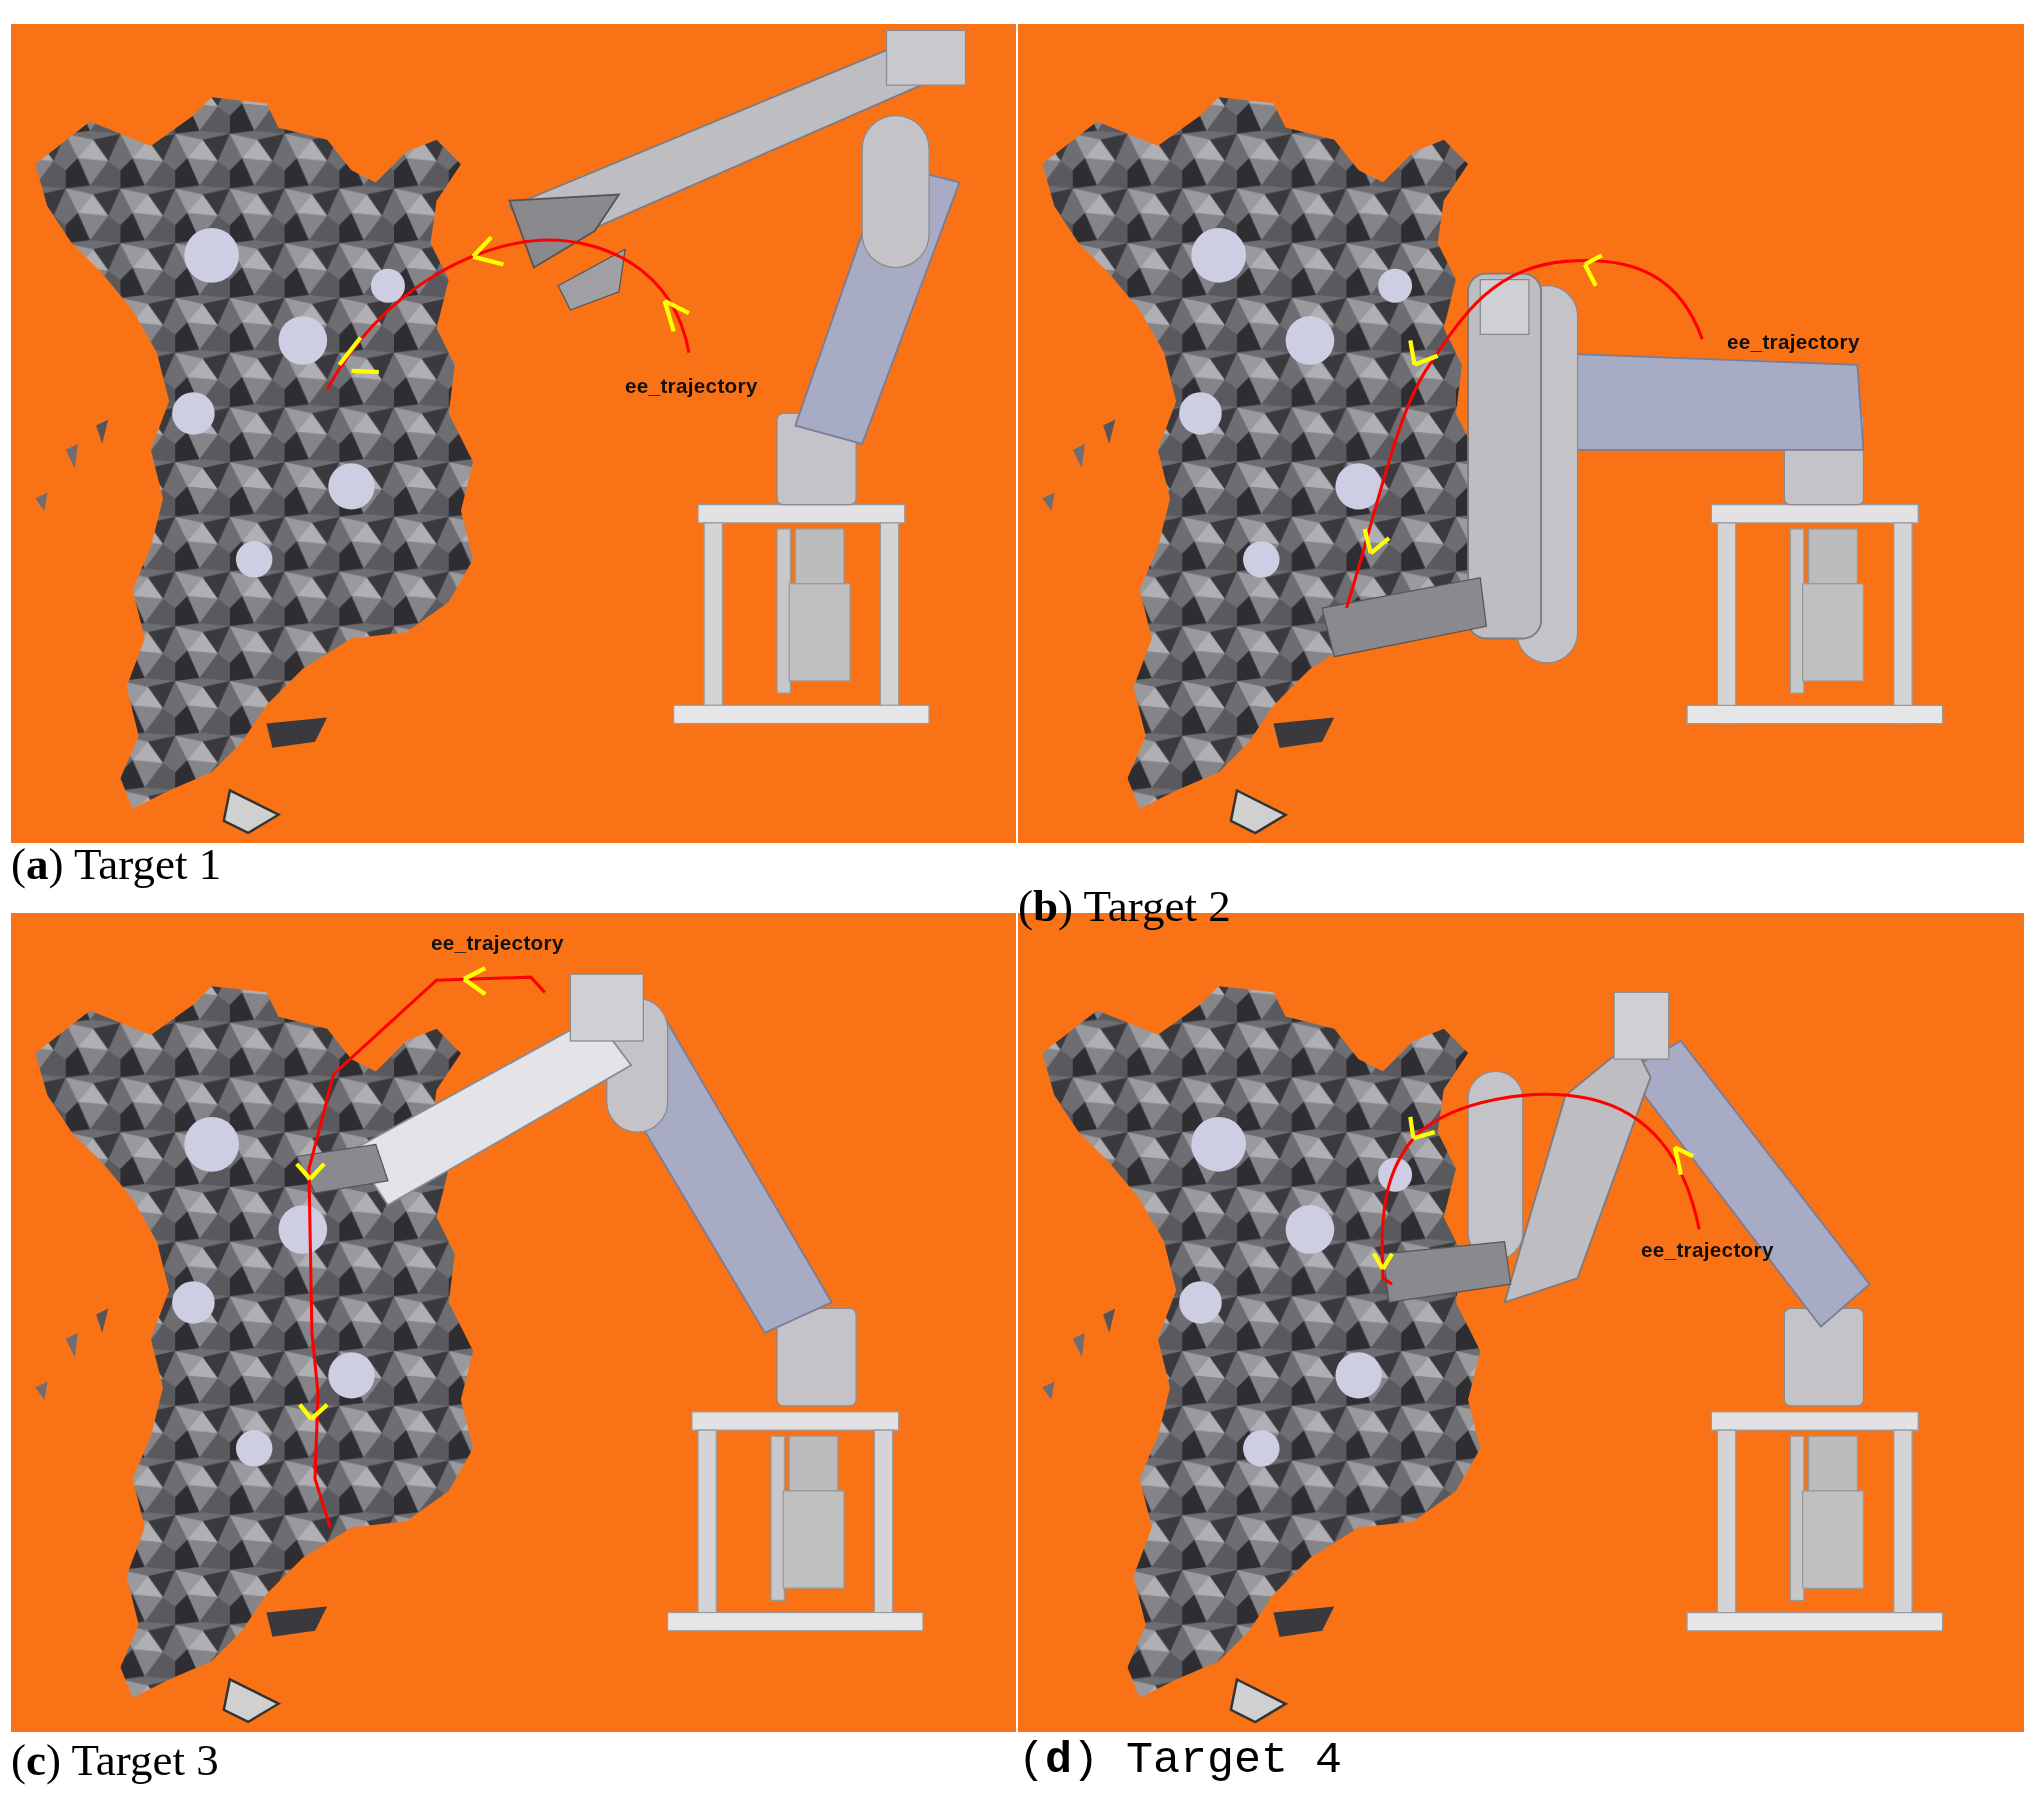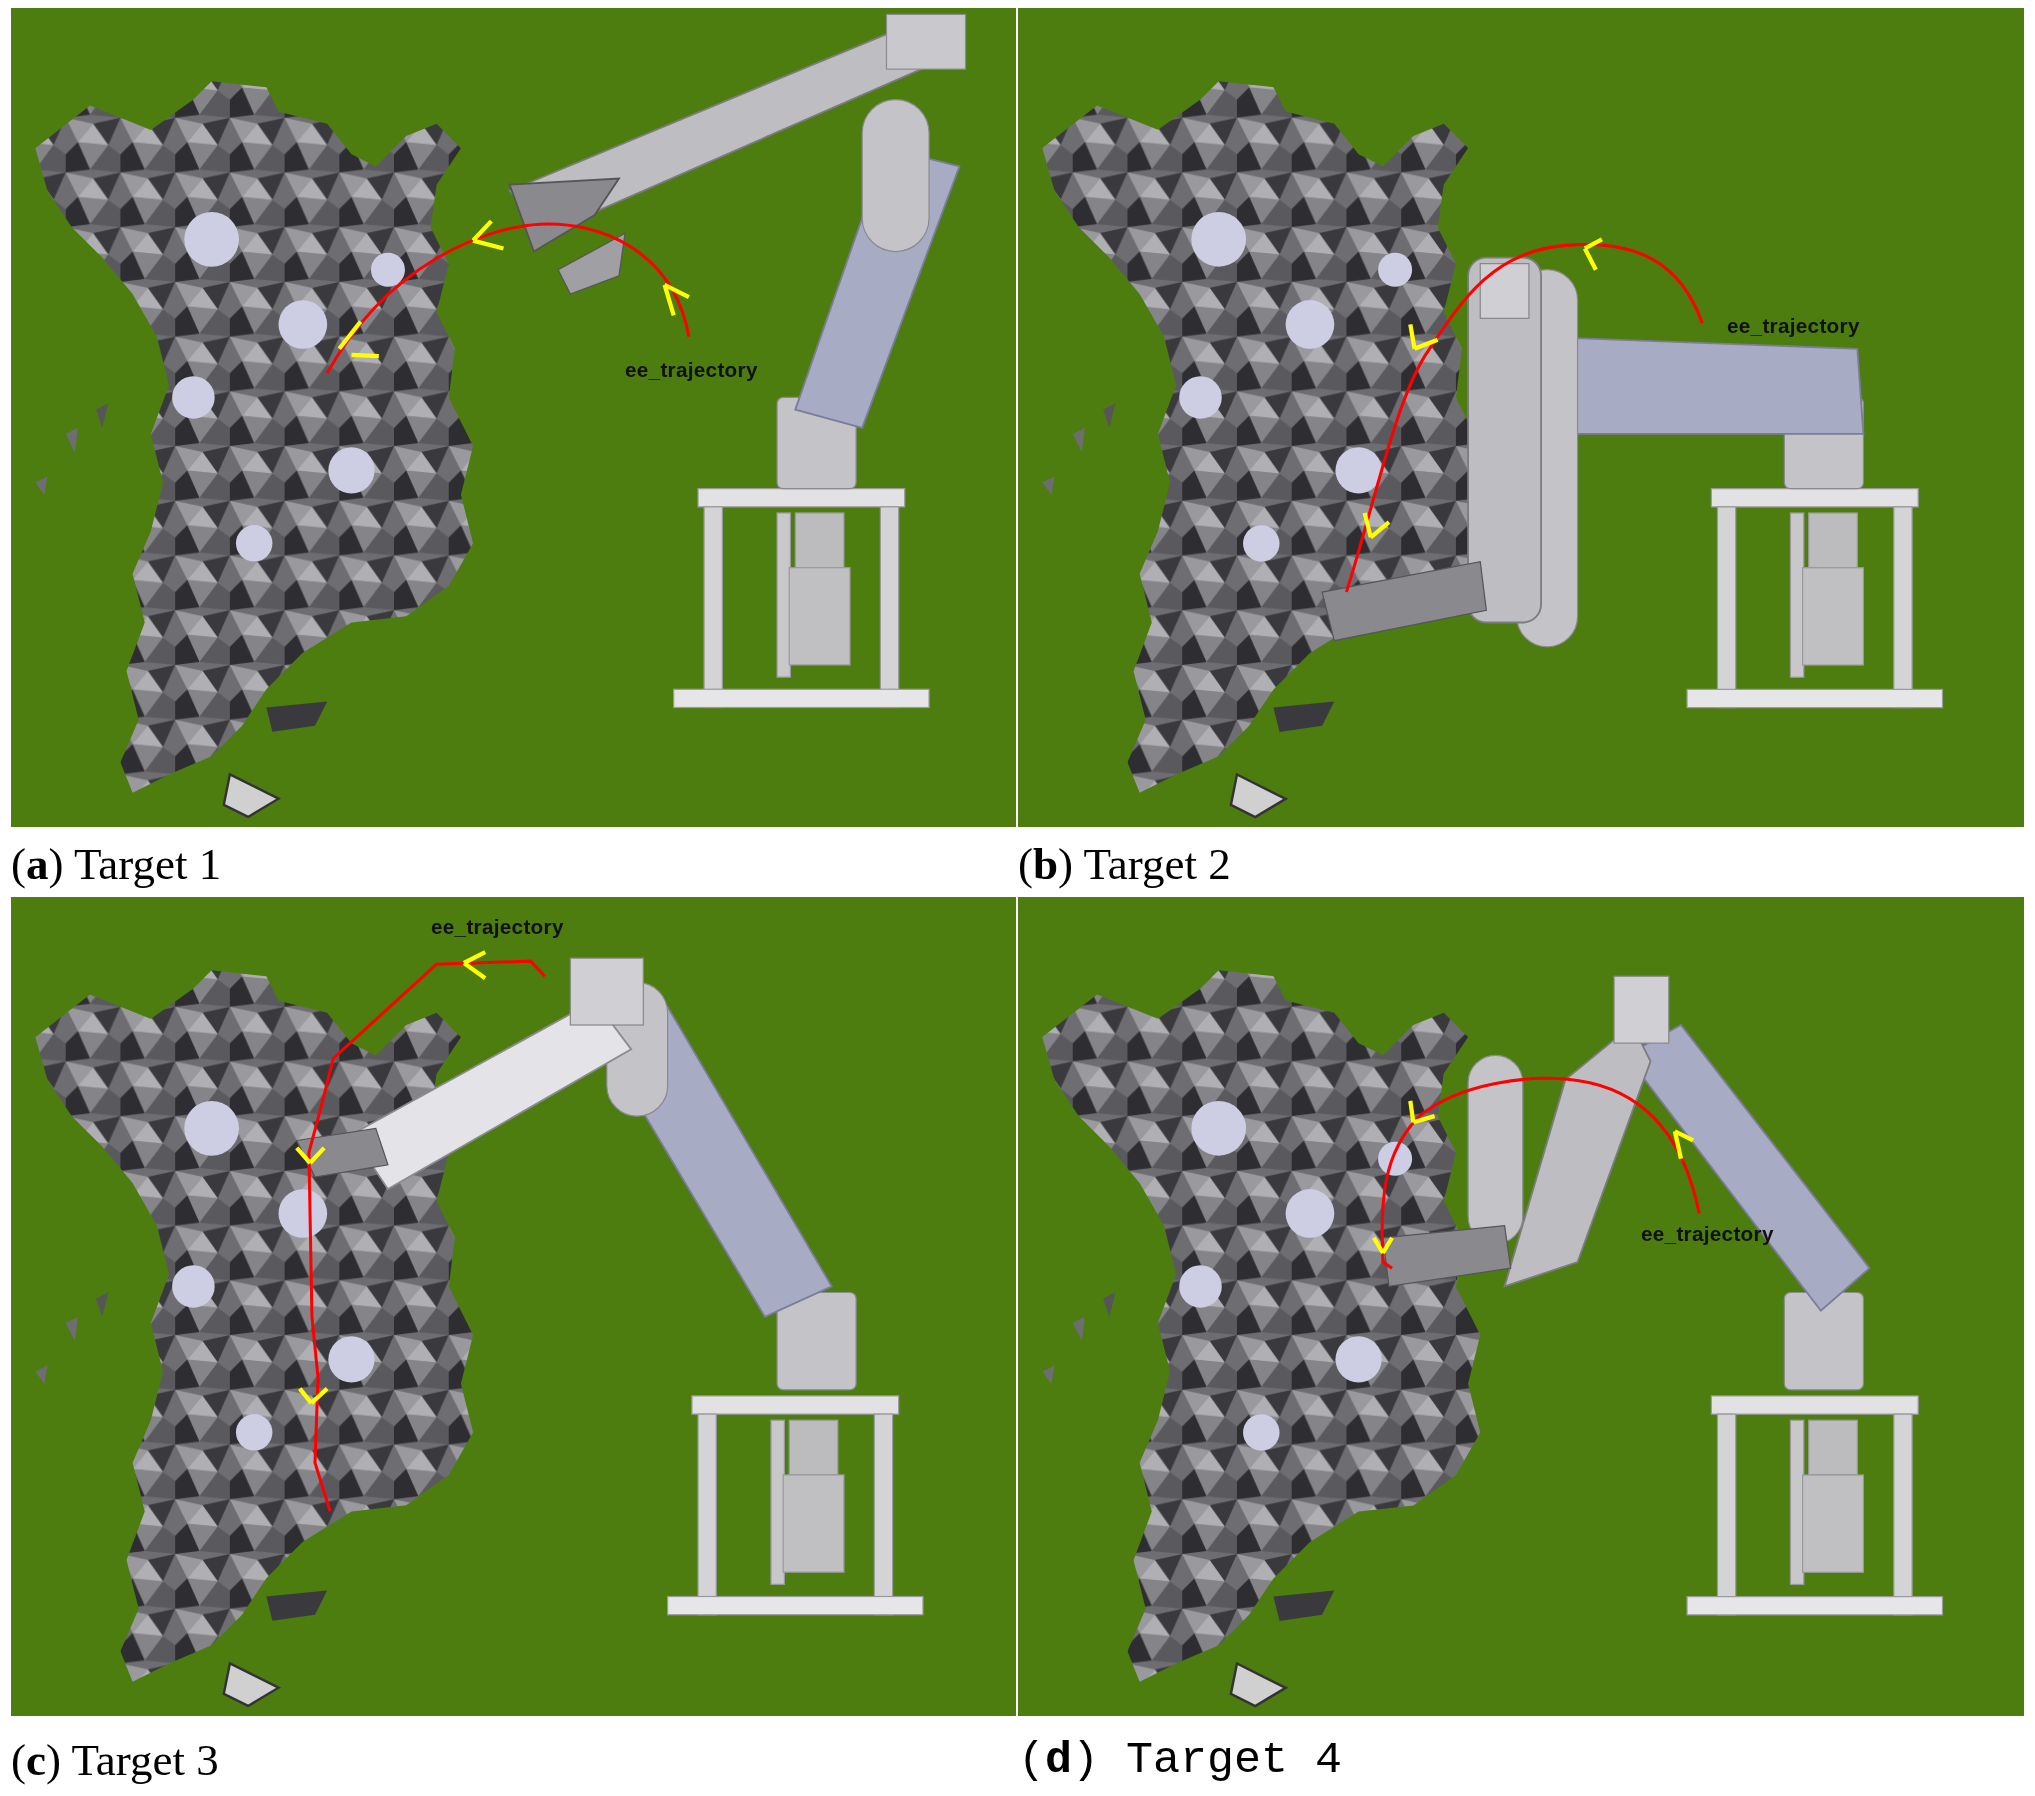--- a/index.html
+++ b/index.html
@@ -1,17 +1,17 @@
 <!DOCTYPE html>
 <html style="font-size:9.7px"><head>
 <meta charset="utf-8">
 <style>
   html, body { margin:0; padding:0; background:#ffffff; }
   body { width:2035px; height:1797px; position:relative; overflow:hidden; font-family:"Liberation Sans", sans-serif; }
-  .panel { position:absolute; background:#4d7c0f; overflow:hidden; }
+  .panel { position:absolute; background:#f97316; overflow:hidden;margin-top:16px; }
   .panel svg { position:absolute; left:0; top:0; width:100%; height:100%; }
   .caption { position:absolute; width:1005px; text-align:left; font-family:"Liberation Serif", "DejaVu Serif", serif; font-size:45px; color:#000; line-height:1; }
   .caption b { font-weight:bold; }
   .traj-label { position:absolute; font-family:"Liberation Sans", sans-serif; font-weight:bold; font-size:20.7px; color:#111; letter-spacing:0.3px; white-space:nowrap; }
 </style>
 </head>
 <body>
 
 <svg width="0" height="0" style="position:absolute">
   <defs>
@@ -143,16 +143,16 @@
       <path d="M1120,520 C1100,420 1050,330 940,305 C840,285 720,310 660,360 C600,420 595,500 600,600 L615,610" fill="none" stroke="#ff0000" stroke-width="5"></path>
       <path d="M650,370 L645,335 M650,370 L685,360" stroke="#ffff00" stroke-width="7" fill="none"></path>
       <path d="M1080,385 L1110,400 M1080,385 L1090,430" stroke="#ffff00" stroke-width="7" fill="none"></path>
       <path d="M600,585 L585,560 M600,585 L615,560" stroke="#ffff00" stroke-width="7" fill="none"></path>
     </g>
   </svg>
   <div class="traj-label" style="left:623px; top:325px;">ee_trajectory</div>
 </div>
 
 <div class="caption" style="left:11px; top:842px;">(<b>a</b>) <span>Target 1</span></div>
-<div class="caption" style="left:1018px; top:842px;">(<b>b</b>) <span>Target 2</span></div>
+<div class="caption" style="left:1018px; top:884px;">(<b>b</b>) <span>Target 2</span></div>
 <div class="caption" style="left:11px; top:1738px;font-family:Liberation Serif, serif;">(<b>c</b>) <span>Target 3</span></div>
 <div class="caption" style="left:1018px; top:1738px;font-family:Liberation Mono, monospace;">(<b>d</b>) <span>Target 4</span></div>
 
 
 </body></html>

